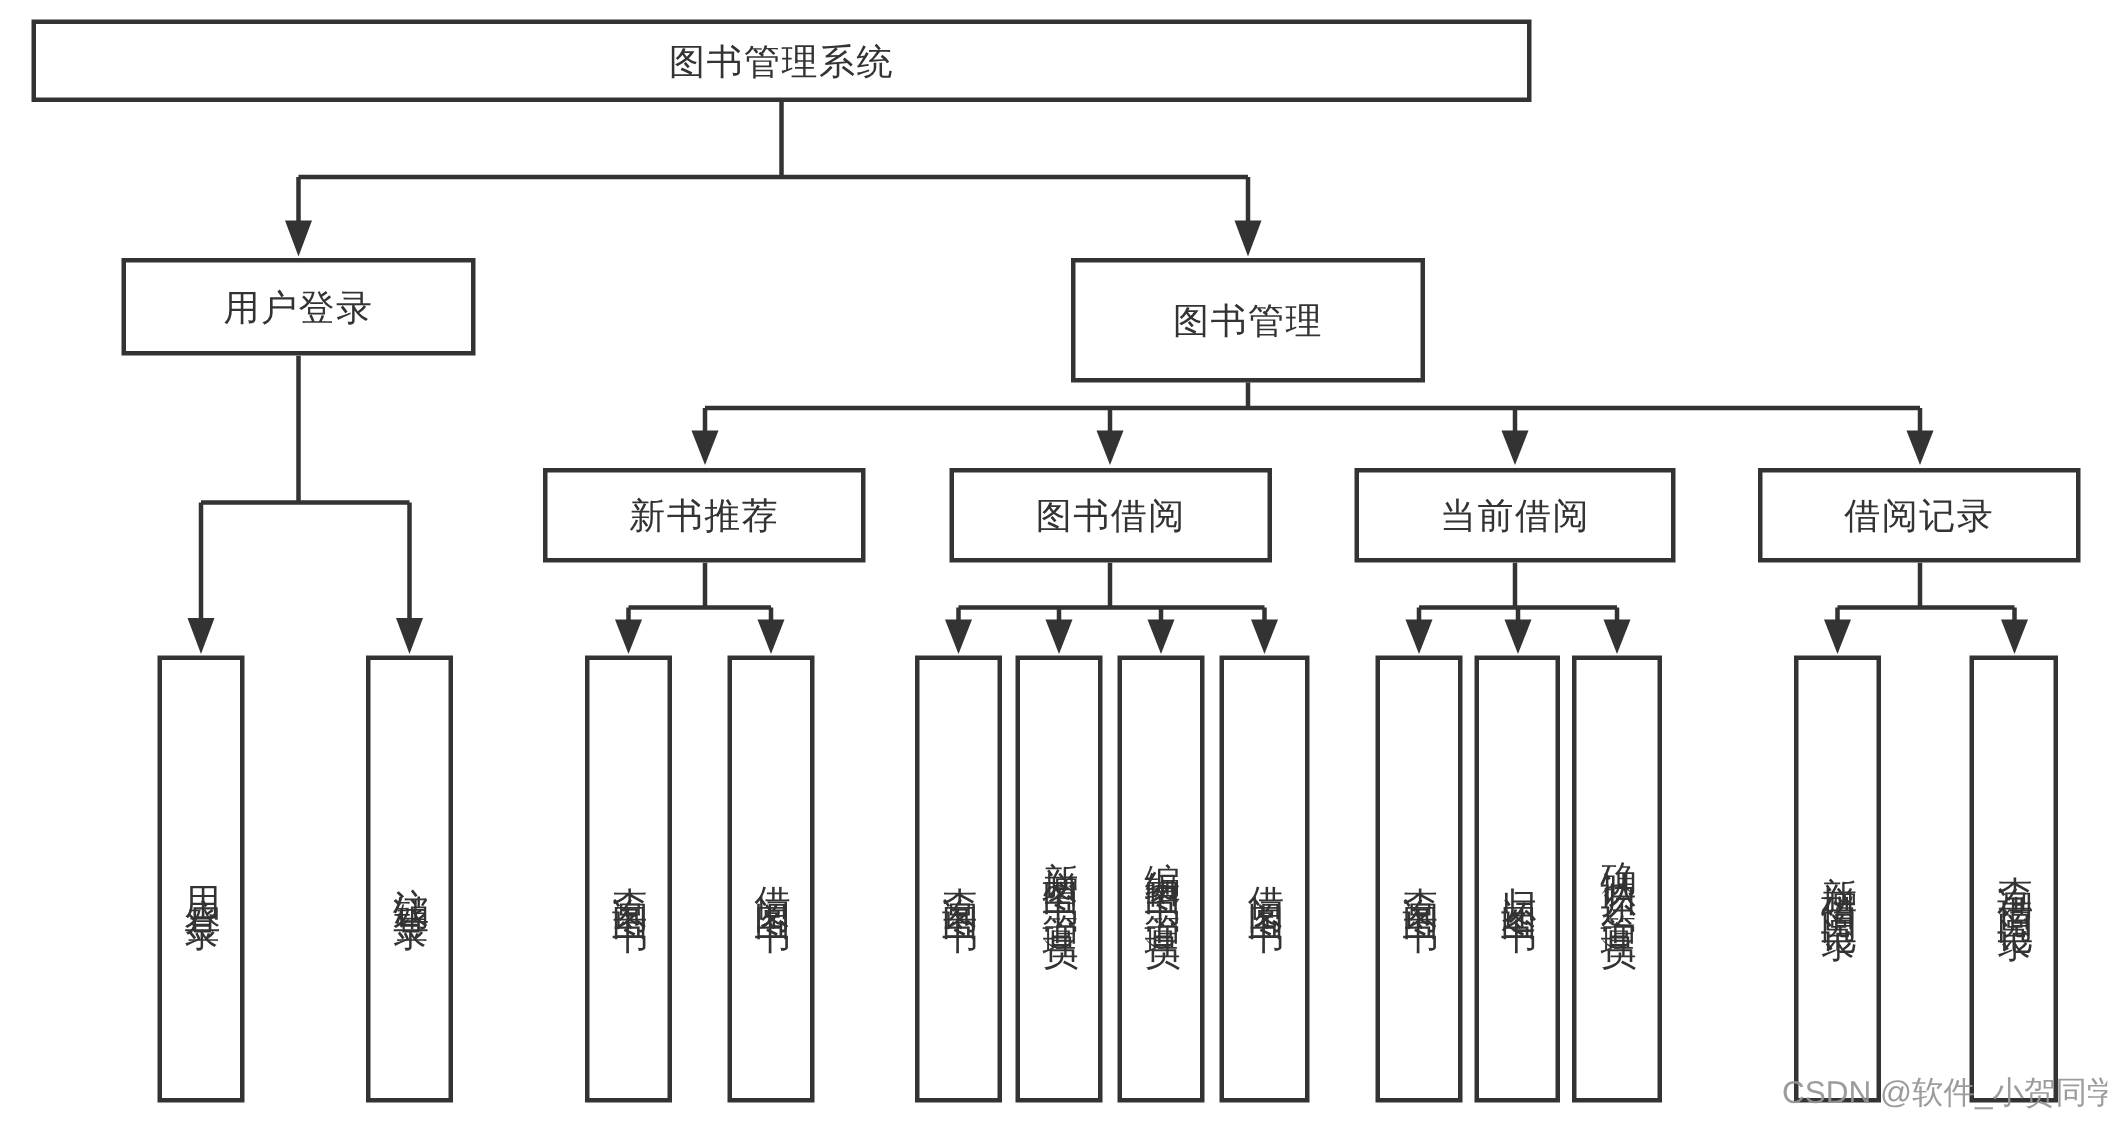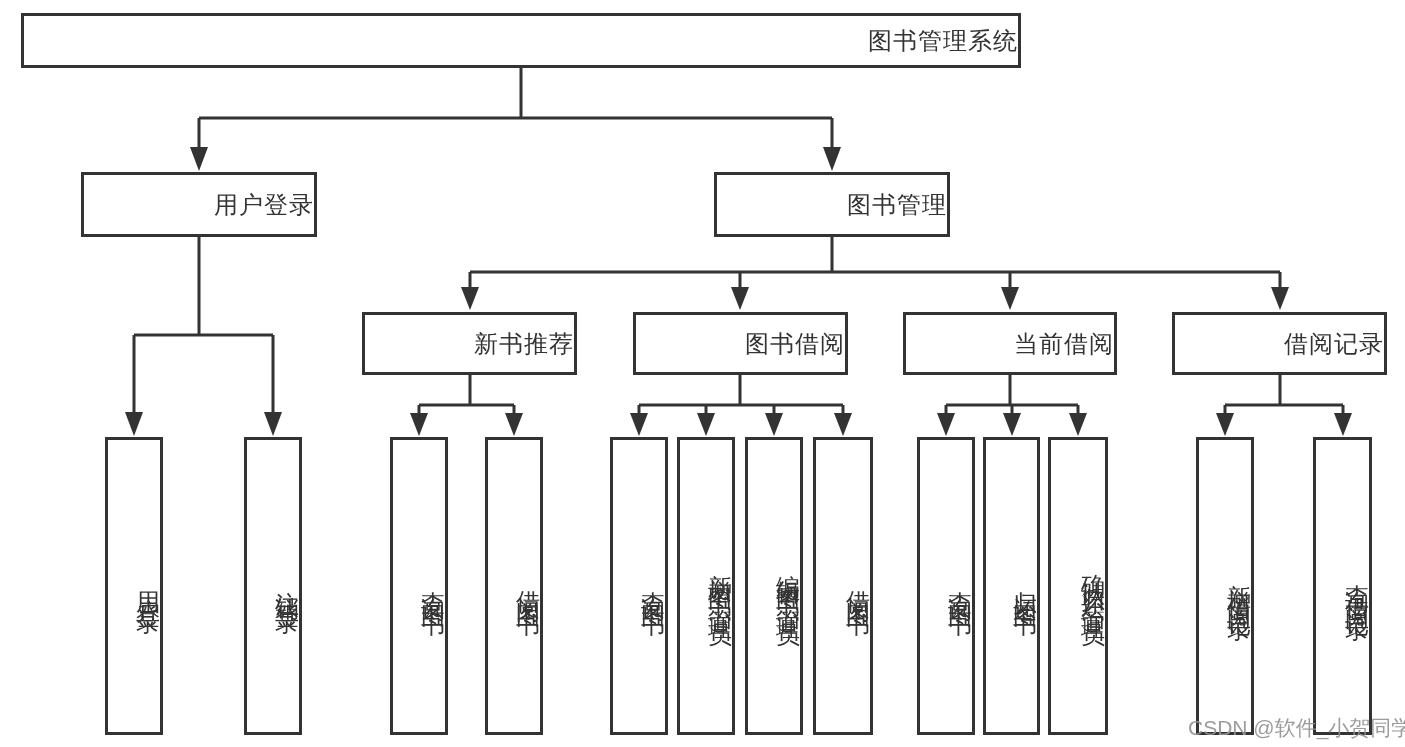--- a/index.html
+++ b/index.html
@@ -30,21 +30,21 @@
     fill: #333333;
     stroke: none;
   }
   .box {
     position: absolute;
     box-sizing: border-box;
     border: 3px solid #333333;
     background: #ffffff;
     display: flex;
     align-items: center;
-    justify-content: flex-end;
+    justify-content: center;
     color: #333333;
     z-index: 2;
   }
   .hbox {
     font-size: 24px;
     letter-spacing: 1px;
     white-space: nowrap;
   }
   .vbox .vtext {
     writing-mode: vertical-rl;
@@ -119,21 +119,21 @@
     </g>
   </svg>
 
   <div class="box hbox" style="left:21px; top:13px; width:1000px; height:55px;">
     <span>图书管理系统</span>
   </div>
 
   <div class="box hbox" style="left:81px; top:172px; width:236px; height:65px;">
     <span>用户登录</span>
   </div>
-  <div class="box hbox" style="left:714px; top:172px; width:236px; height:65px;">
+  <div class="box hbox" style="left:714px; top:172px; width:236px; height:83px;">
     <span>图书管理</span>
   </div>
 
   <div class="box hbox" style="left:633px; top:312px; width:215px; height:63px;">
     <span>图书借阅</span>
   </div>
   <div class="box hbox" style="left:362px; top:312px; width:215px; height:63px;">
     <span>新书推荐</span>
   </div>
   <div class="box hbox" style="left:903px; top:312px; width:214px; height:63px;">

